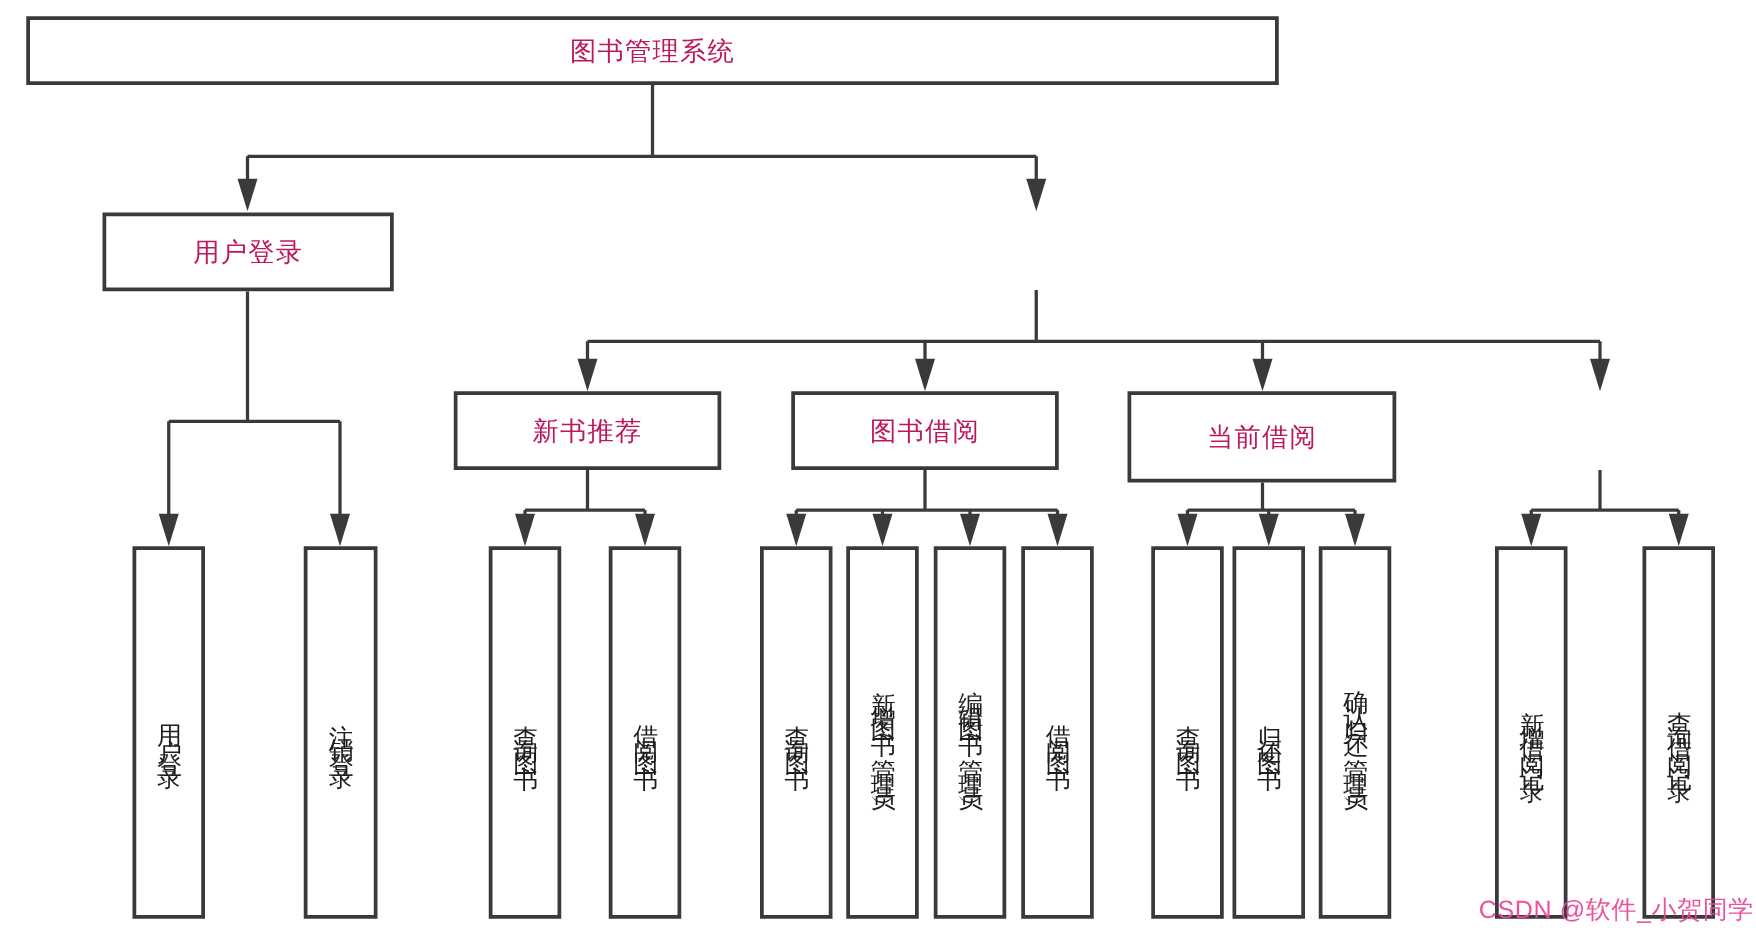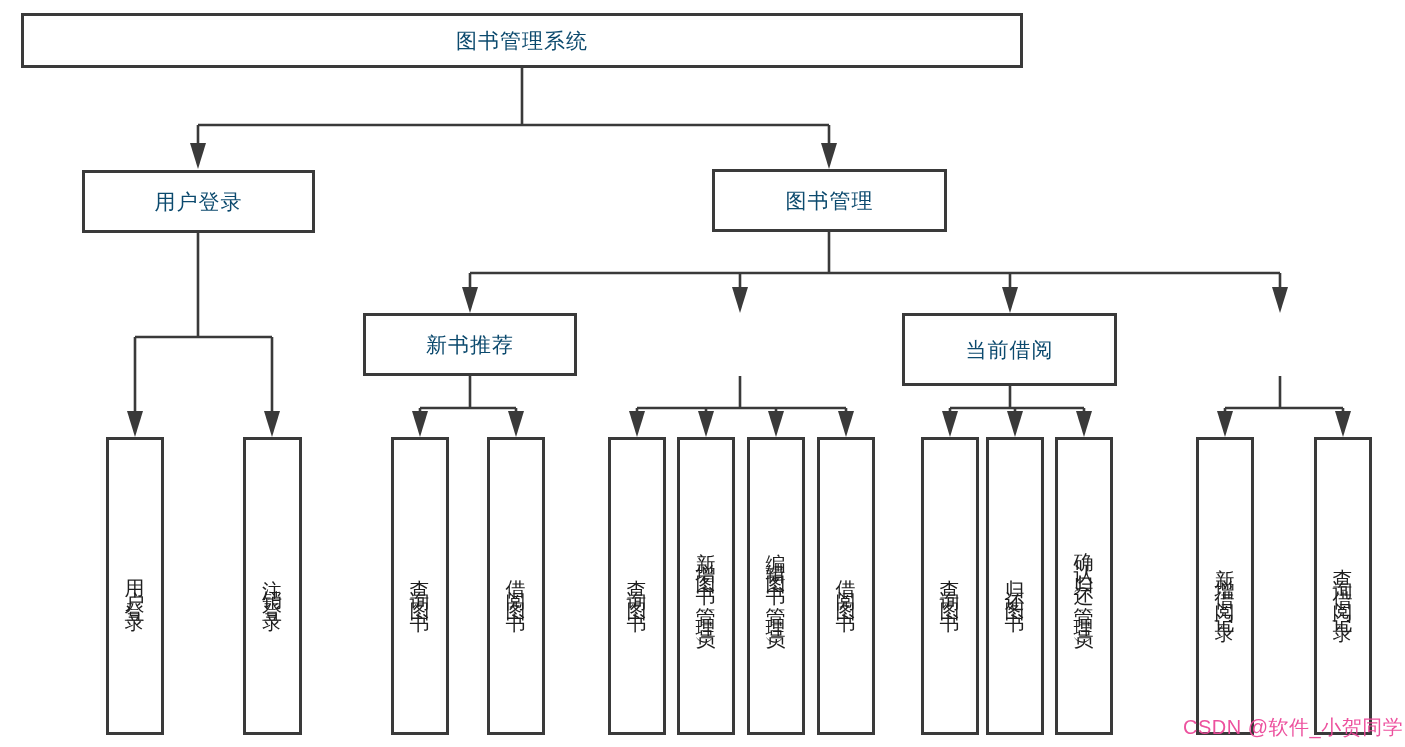--- a/index.html
+++ b/index.html
@@ -12,21 +12,21 @@
   }
   .wires{position:absolute;left:0;top:0;pointer-events:none;}
   .node{
     position:absolute;
     box-sizing:border-box;
     border:3px solid #3a3a3a;
     background:#ffffff;
     display:flex;align-items:center;justify-content:center;
   }
   .node .lbl{
-    color:#0c4a6e;
+    color:#be185d;
     font-size:21px;
     letter-spacing:1px;
     white-space:nowrap;
   }
   .leaf{
     position:absolute;
     box-sizing:border-box;
     border:3px solid #3a3a3a;
     background:#ffffff;
     display:flex;align-items:center;justify-content:center;
@@ -95,26 +95,26 @@
     </g>
   </svg>
 
   <div class="node" style="left:21px;top:13px;width:1002px;height:55px;">
     <span class="lbl">图书管理系统</span>
   </div>
 
   <div class="node" style="left:82px;top:170px;width:233px;height:63px;">
     <span class="lbl">用户登录</span>
   </div>
-  <div class="node" style="left:712px;top:169px;width:235px;height:63px;">
-    <span class="lbl">图书管理</span>
-  </div>
 
   <div class="node" style="left:363px;top:313px;width:214px;height:63px;">
     <span class="lbl">新书推荐</span>
+  </div>
+  <div class="node" style="left:633px;top:313px;width:214px;height:63px;">
+    <span class="lbl">图书借阅</span>
   </div>
   <div class="node" style="left:902px;top:313px;width:215px;height:73px;">
     <span class="lbl">当前借阅</span>
   </div>
 
   <div class="leaf" style="left:106px;top:437px;width:58px;height:298px;">
     <span class="vlbl">用户登录</span>
   </div>
   <div class="leaf" style="left:243px;top:437px;width:59px;height:298px;">
     <span class="vlbl">注销登录</span>

